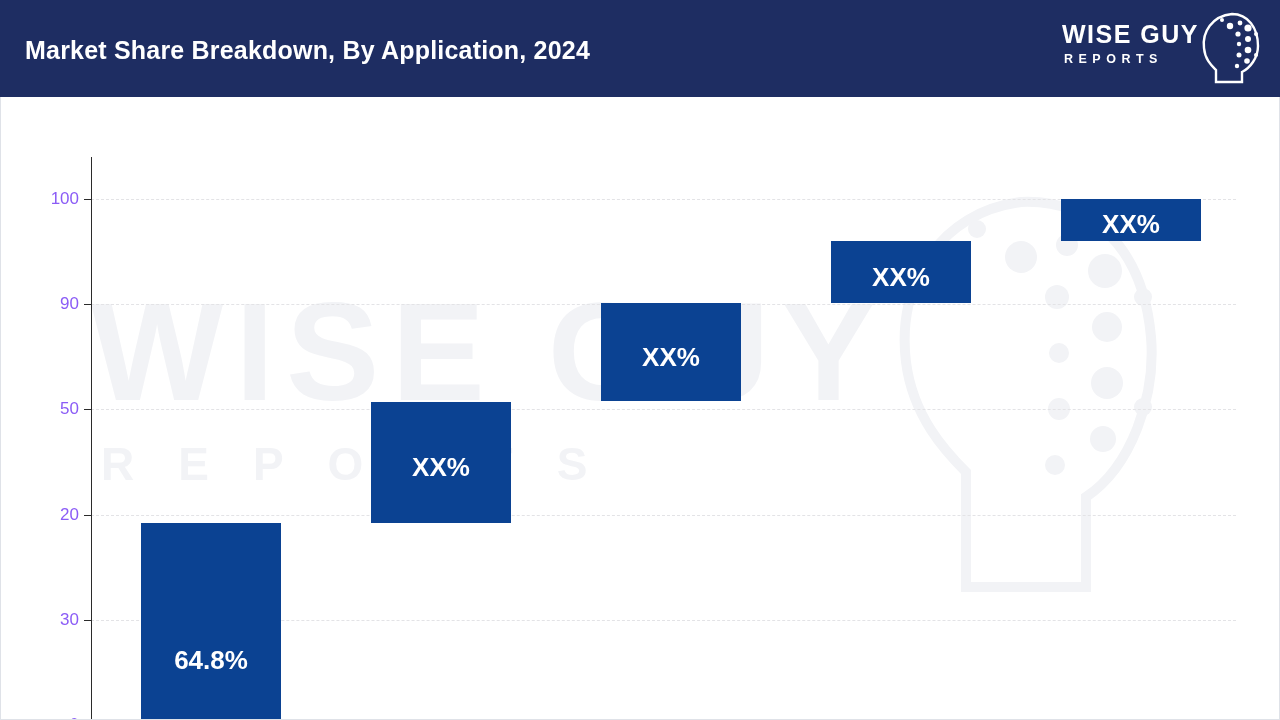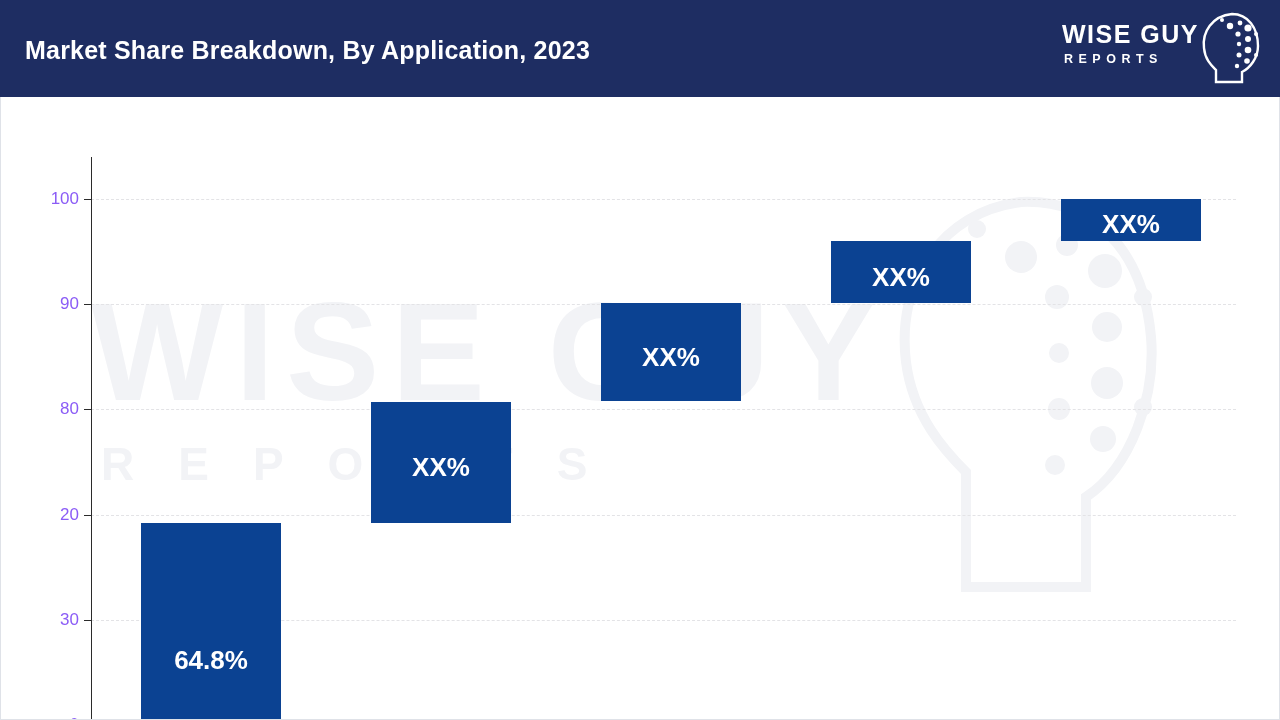--- a/index.html
+++ b/index.html
@@ -170,21 +170,21 @@
     color: #ffffff;
     font-size: 26px;
     font-weight: bold;
     white-space: nowrap;
   }
 </style>
 </head>
 <body>
 
 <div class="header">
-  <div class="header-title">Market Share Breakdown, By Application, 2023</div>
+  <div class="header-title">Market Share Breakdown, By Application, 2024</div>
 
   <div class="logo">
     <div class="logo-text">WISE GUY</div>
     <div class="logo-sub">REPORTS</div>
     <svg class="logo-mark" viewBox="0 0 74 76">
       <path d="M34 4 C14 6 4 22 6 38 C7 50 14 56 18 60 L18 72 L44 72 L44 62 C52 58 60 48 60 36 C60 18 50 4 34 4 Z" fill="none" stroke="#ffffff" stroke-width="2.4"></path>
       <circle cx="32" cy="16" r="3.2" fill="#ffffff"></circle>
       <circle cx="42" cy="13" r="2.4" fill="#ffffff"></circle>
       <circle cx="50" cy="18" r="3.6" fill="#ffffff"></circle>
       <circle cx="40" cy="24" r="2.6" fill="#ffffff"></circle>
@@ -236,21 +236,21 @@
 
     <div class="tick-mark" style="top:462.8px"></div>
     <div class="tick-mark" style="top:357.6px"></div>
     <div class="tick-mark" style="top:252.4px"></div>
     <div class="tick-mark" style="top:147.2px"></div>
     <div class="tick-mark" style="top:42px"></div>
 
     <div class="tick-label" style="top:568px">0</div>
     <div class="tick-label" style="top:462.8px">30</div>
     <div class="tick-label" style="top:357.6px">20</div>
-    <div class="tick-label" style="top:252.4px">80</div>
+    <div class="tick-label" style="top:252.4px">50</div>
     <div class="tick-label" style="top:147.2px">90</div>
     <div class="tick-label" style="top:42px">100</div>
 
     <div class="bar" style="left:50px;  top:365.5px; width:140px; height:202.5px;">
       <div class="bar-label" style="top:122px">64.8%</div>
     </div>
 
     <div class="bar" style="left:280px; top:244.5px; width:140px; height:121px;">
       <div class="bar-label" style="top:50px">XX%</div>
     </div>

